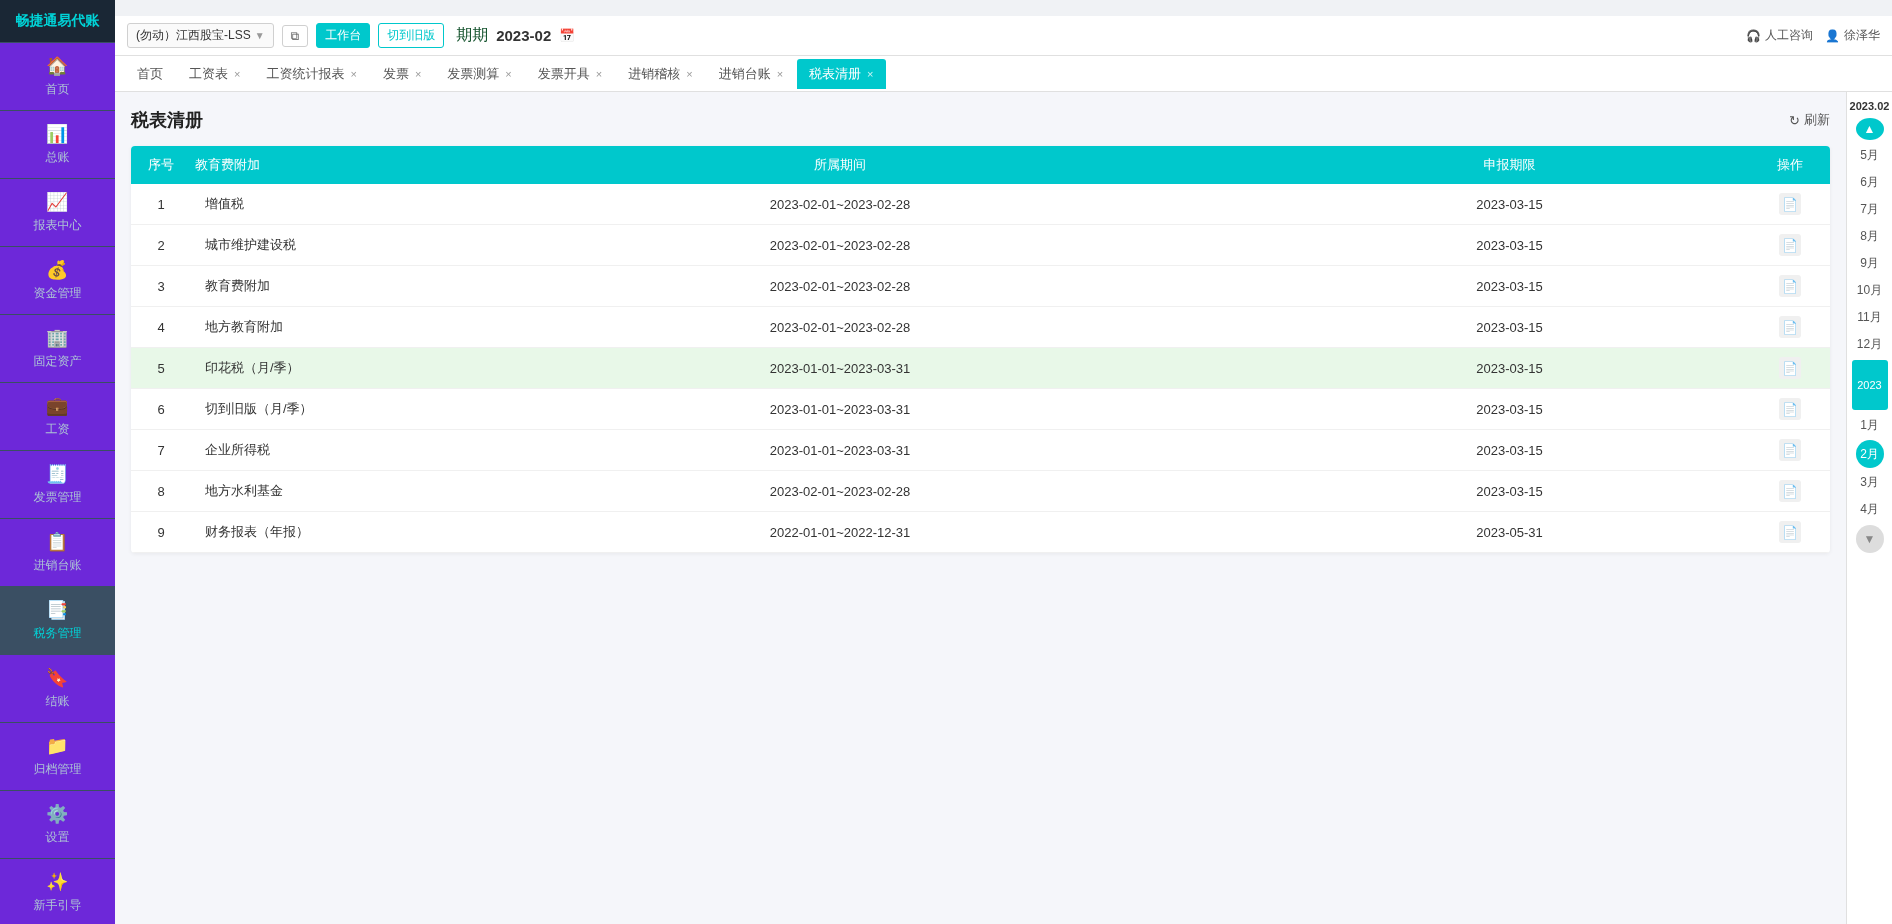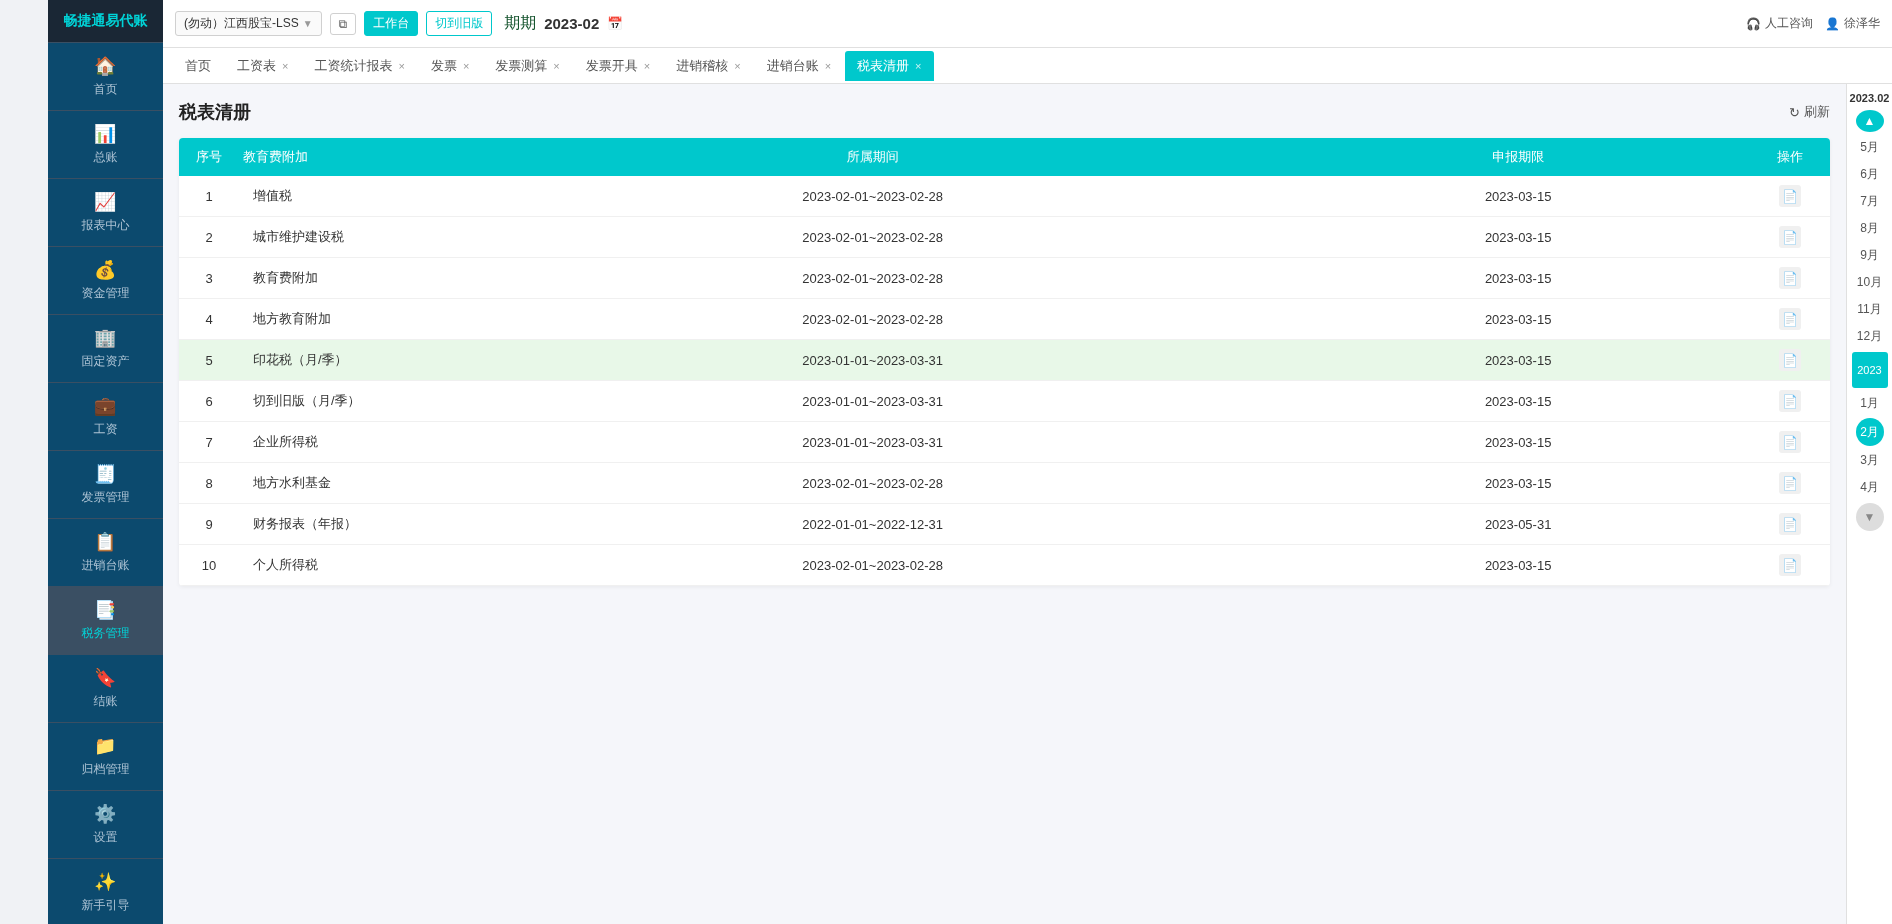--- a/index.html
+++ b/index.html
@@ -1,27 +1,26 @@
 <!DOCTYPE html>
 <html><head>
   <meta charset="utf-8">
   <style>
     * { margin: 0; padding: 0; box-sizing: border-box; }
     body { font-family: "Microsoft YaHei", "PingFang SC", sans-serif; font-size: 13px; background: #f0f2f5; display: flex; height: 924px; overflow: hidden; }
 
     
     .sidebar {
       width: 115px;
-      background: #0c4a6e;
+      background: #6d28d9;
       color: #fff;
       display: flex;
       flex-direction: column;
       flex-shrink: 0;
       height: 100%;
-      margin-left: 48px;
     }
     .sidebar-logo {
       padding: 12px 8px;
       background: #1a2735;
       text-align: center;
       font-size: 14px;
       font-weight: bold;
       color: #00d4d8;
       border-bottom: 1px solid #3a4f63;
     }
@@ -44,27 +43,28 @@
       flex: 1;
       display: flex;
       flex-direction: column;
       height: 100%;
       overflow: hidden;
     }
 
     
     .topbar {
       background: #fff;
-      height: 48px;
+      height: 40px;
       display: flex;
       align-items: center;
       padding: 0 12px;
       border-bottom: 1px solid #e0e0e0;
       gap: 8px;
       flex-shrink: 0;
+      margin-top: 16px;
     }
     .company-selector {
       display: flex;
       align-items: center;
       gap: 4px;
       font-size: 12px;
       color: #333;
       cursor: pointer;
       border: 1px solid #d0d0d0;
       border-radius: 3px;
@@ -266,21 +266,21 @@
       height: 28px;
       display: flex;
       align-items: center;
       justify-content: center;
       margin: 1px auto;
     }
     .year-badge {
       background: #00c8cc;
       color: #fff;
       font-size: 11px;
-      padding: 12px 4px;
+      padding: 19px 4px;
       border-radius: 3px;
       text-align: center;
       width: 36px;
       margin: 2px auto;
     }
     .panel-down-btn {
       width: 28px;
       height: 28px;
       background: #ddd;
       border-radius: 50%;
@@ -514,29 +514,20 @@
     </tr>
             <tr>
       <td>9</td>
       <td class="col-name">财务报表（年报）</td>
       <td>2022-01-01~2022-12-31</td>
       <td>2023-05-31</td>
       <td>
         <div class="action-icon" title="查看">📄</div>
       </td>
     </tr>
-            <tr>
-      <td>10</td>
-      <td class="col-name">个人所得税</td>
-      <td>2023-02-01~2023-02-28</td>
-      <td>2023-03-15</td>
-      <td>
-        <div class="action-icon" title="查看">📄</div>
-      </td>
-    </tr>
           </tbody>
       </table>
     </div>
 
     <div class="right-panel">
       <div class="year-header">2023.02</div>
       <div class="panel-up-btn">▲</div>
       <div class="month-item">5月</div>
       <div class="month-item">6月</div>
       <div class="month-item">7月</div>

